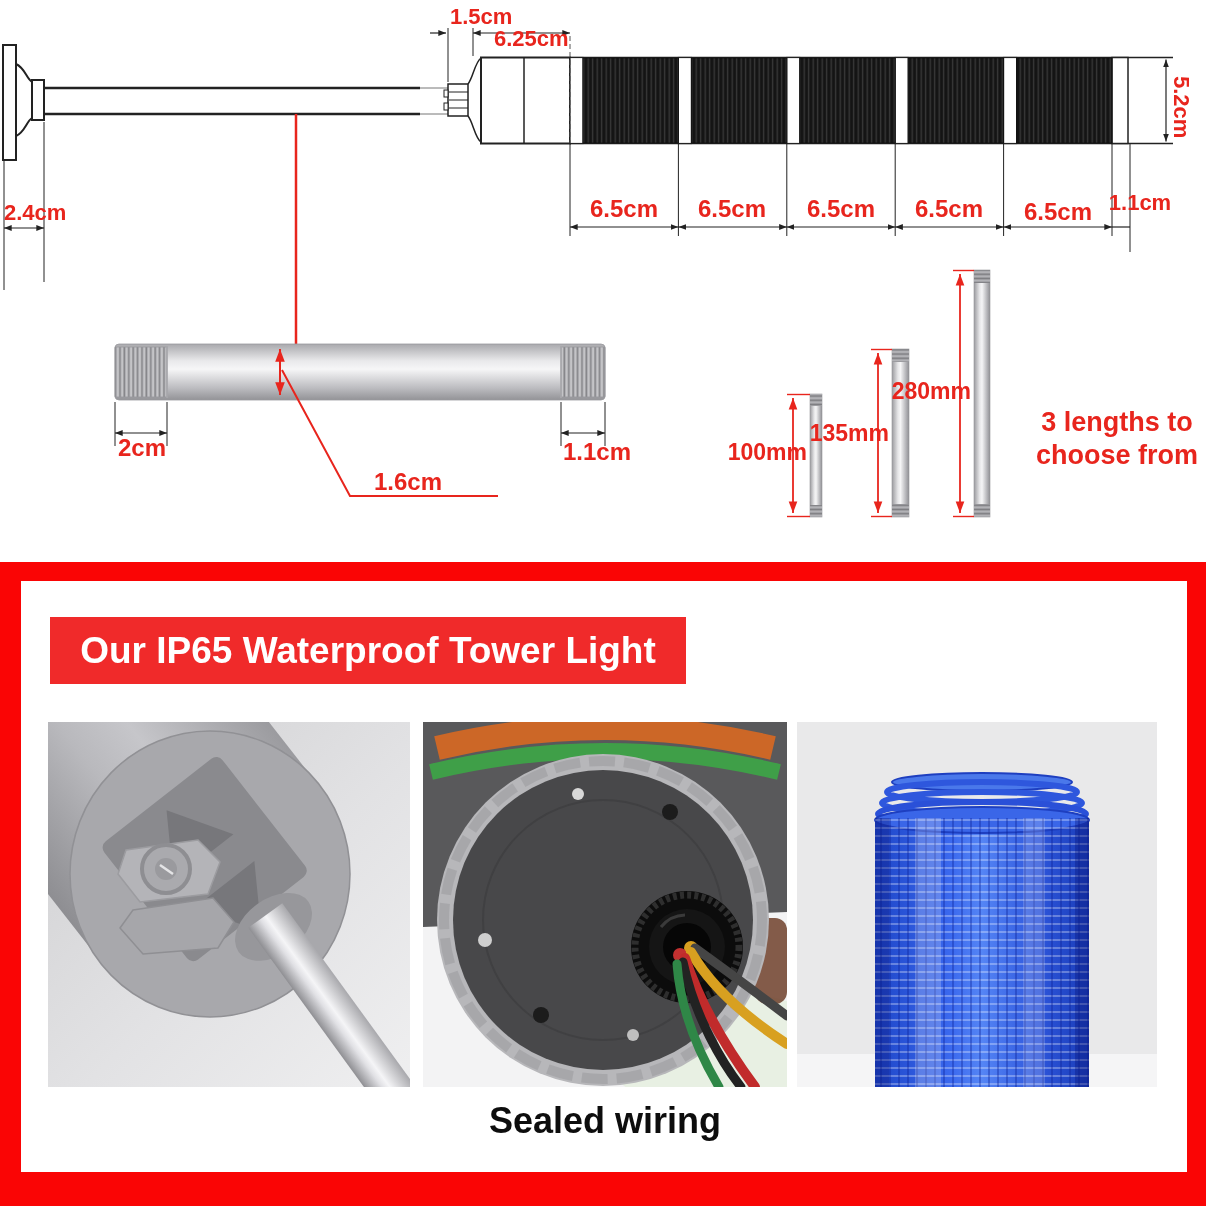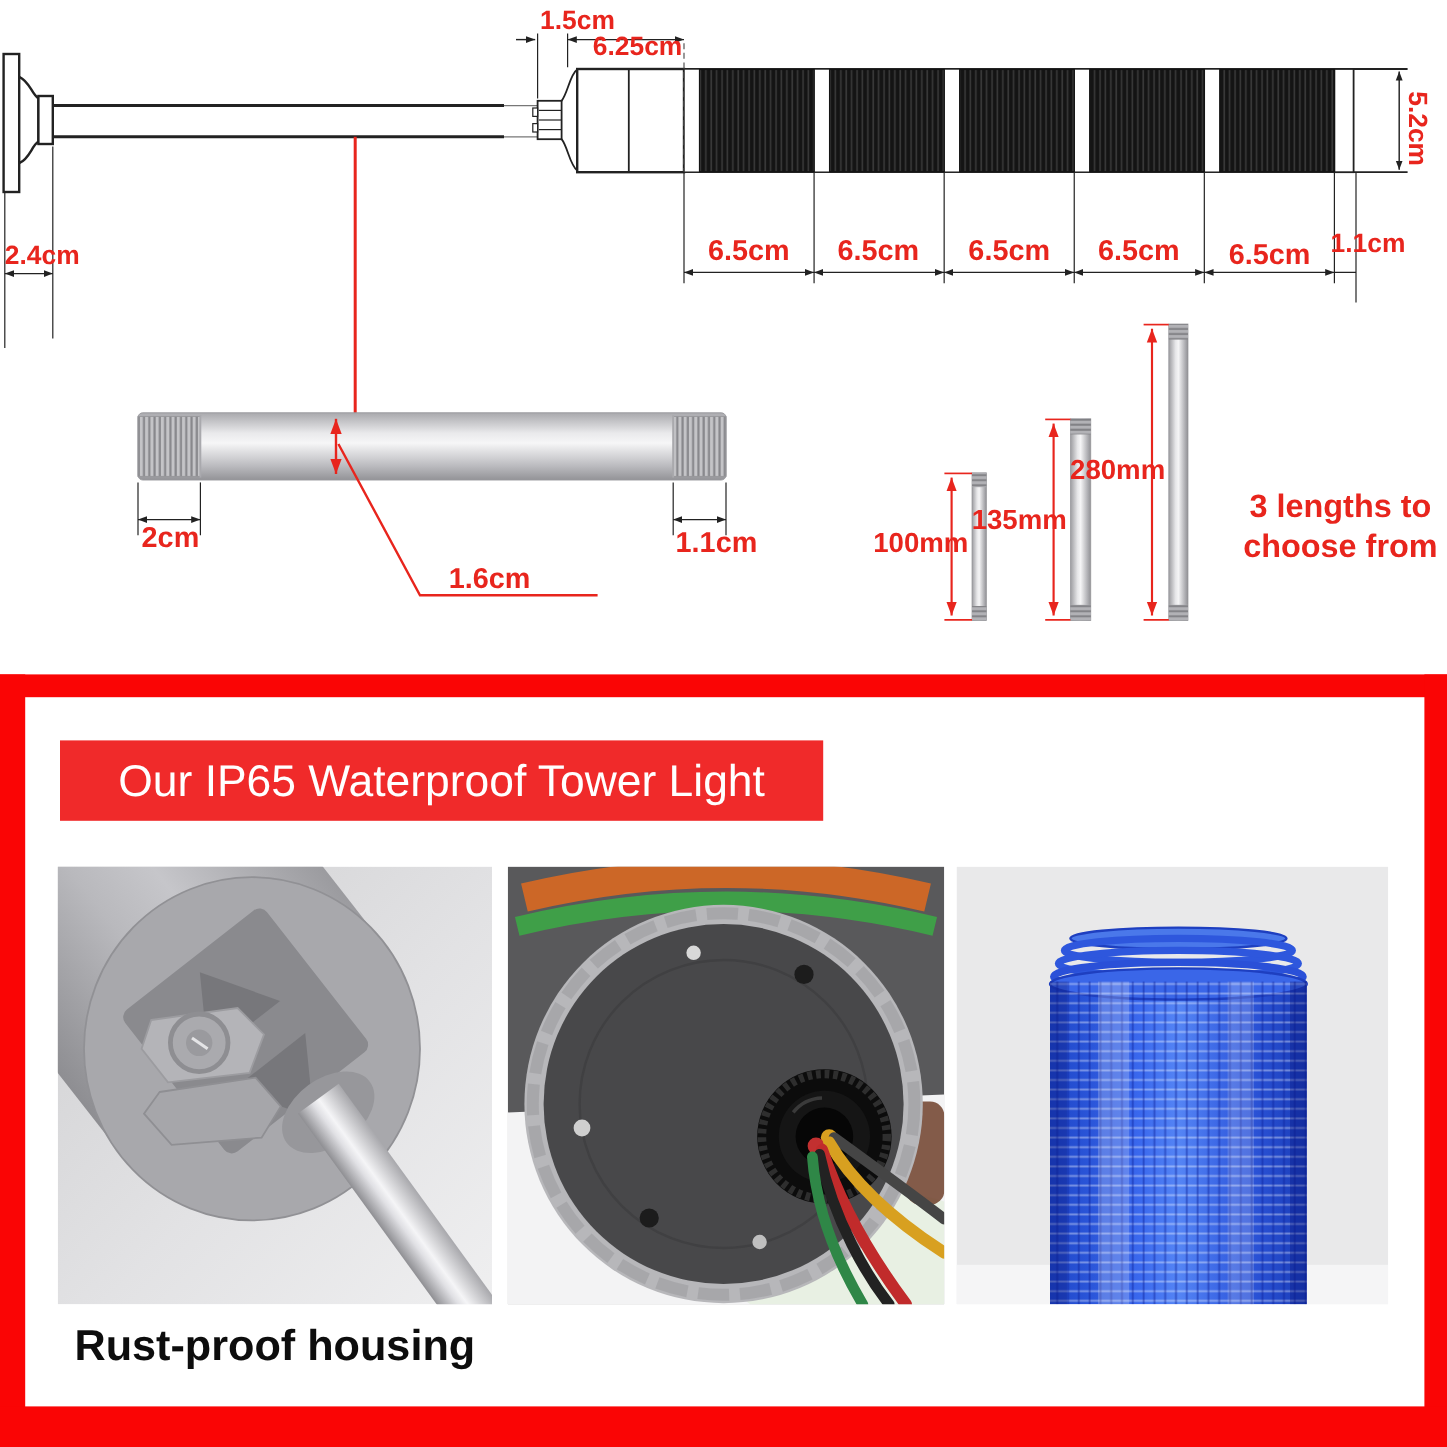--- a/index.html
+++ b/index.html
@@ -6,21 +6,21 @@
   .canvas{position:relative;width:1206px;height:1206px;background:#ffffff;overflow:hidden;
           font-family:"Liberation Sans",sans-serif;padding-left:48px;}
   .abs{position:absolute;}
   
   .frame-top{left:0;top:562px;width:1206px;height:19px;background:#fa0505;}
   .frame-left{left:0;top:562px;width:21px;height:644px;background:#fa0505;}
   .frame-right{left:1187px;top:562px;width:19px;height:644px;background:#fa0505;}
   .frame-bottom{left:0;top:1172px;width:1206px;height:34px;background:#fa0505;}
   .title-box{left:50px;top:617px;width:636px;height:67px;background:#f02a2a;
              display:flex;align-items:center;justify-content:center;}
-  .title-box span{color:#ffffff;font-size:37px;font-weight:normal;letter-spacing:0px;white-space:nowrap;}
+  .title-box span{color:#ffffff;font-size:37px;font-weight:bold;letter-spacing:0px;white-space:nowrap;}
   .photo{top:722px;height:365px;overflow:hidden;}
   .photo svg{display:block;}
   .caption{top:1096px;height:50px;display:flex;align-items:center;justify-content:center;
            color:#0d0d0d;font-size:36px;font-weight:bold;white-space:nowrap;}
   text{font-family:"Liberation Sans",sans-serif;}
   .dimtxt{fill:#e8251d;font-weight:bold;}
 </style>
 </head>
 <body>
 
@@ -337,17 +337,17 @@
         <ellipse cx="185" cy="98" rx="107" ry="13" fill="#3a66e8" stroke="#1e3fc0" stroke-width="2"></ellipse>
         <rect x="78" y="96" width="214" height="269" fill="url(#grid)"></rect>
         <rect x="118" y="96" width="26" height="269" fill="rgba(255,255,255,0.22)"></rect>
         <rect x="226" y="96" width="22" height="269" fill="rgba(255,255,255,0.18)"></rect>
         <rect x="78" y="96" width="14" height="269" fill="rgba(10,20,120,0.35)"></rect>
         <rect x="278" y="96" width="14" height="269" fill="rgba(10,20,120,0.35)"></rect>
       </g>
     </svg>
   </div>
 
-  <div class="abs caption" style="left:48px;width:362px">
-    <span>Rust-proof housing</span>
+  <div class="abs caption" style="left:423px;width:364px">
+    <span>Sealed wiring</span>
   </div>
 
 </div>
 
 </body></html>

